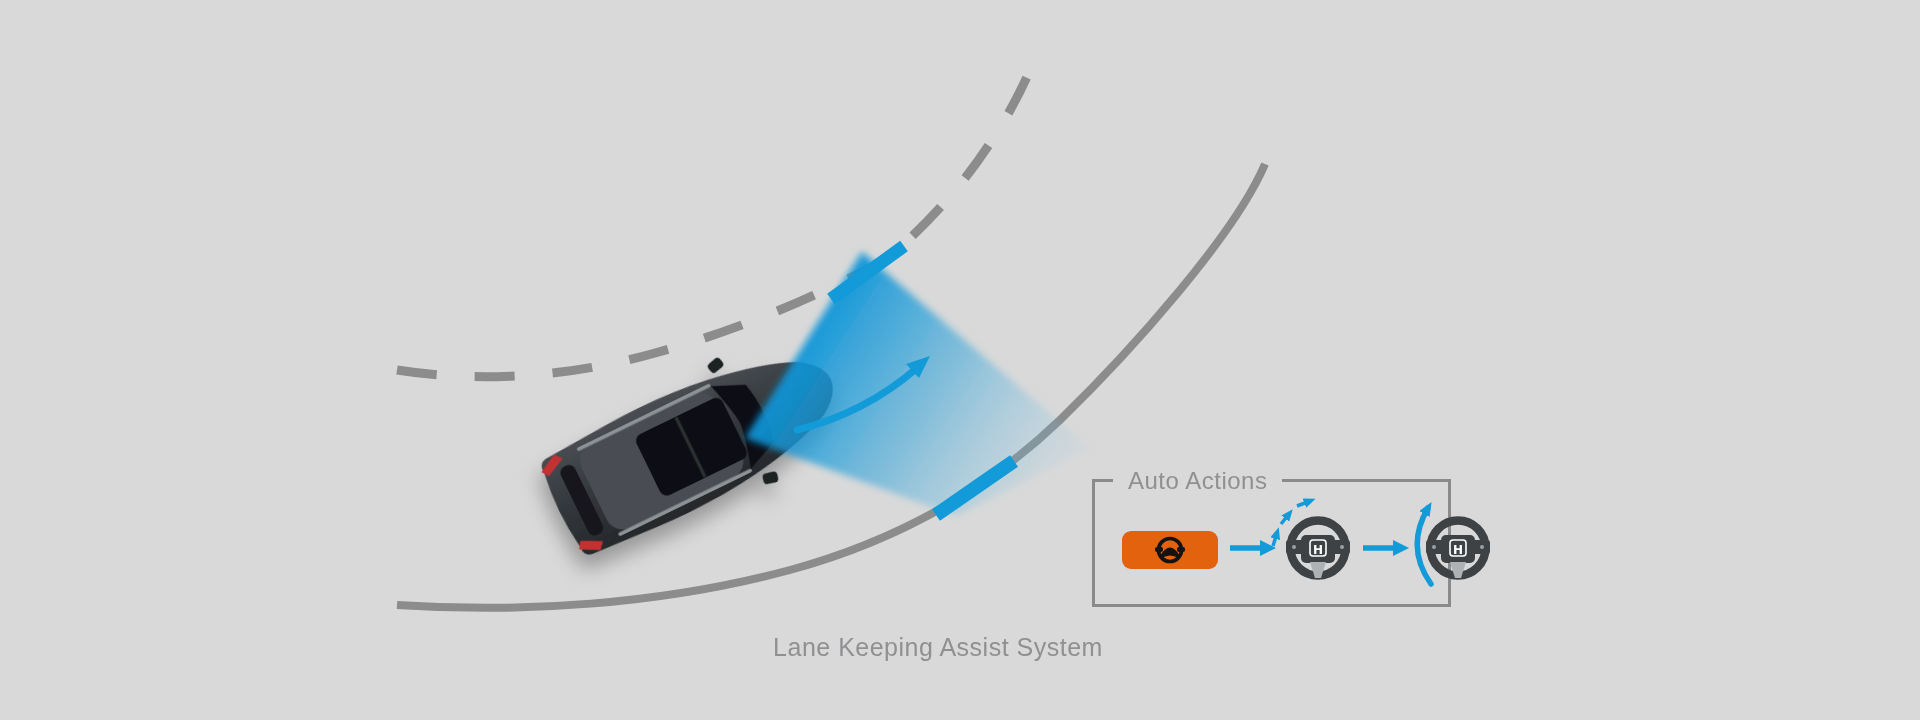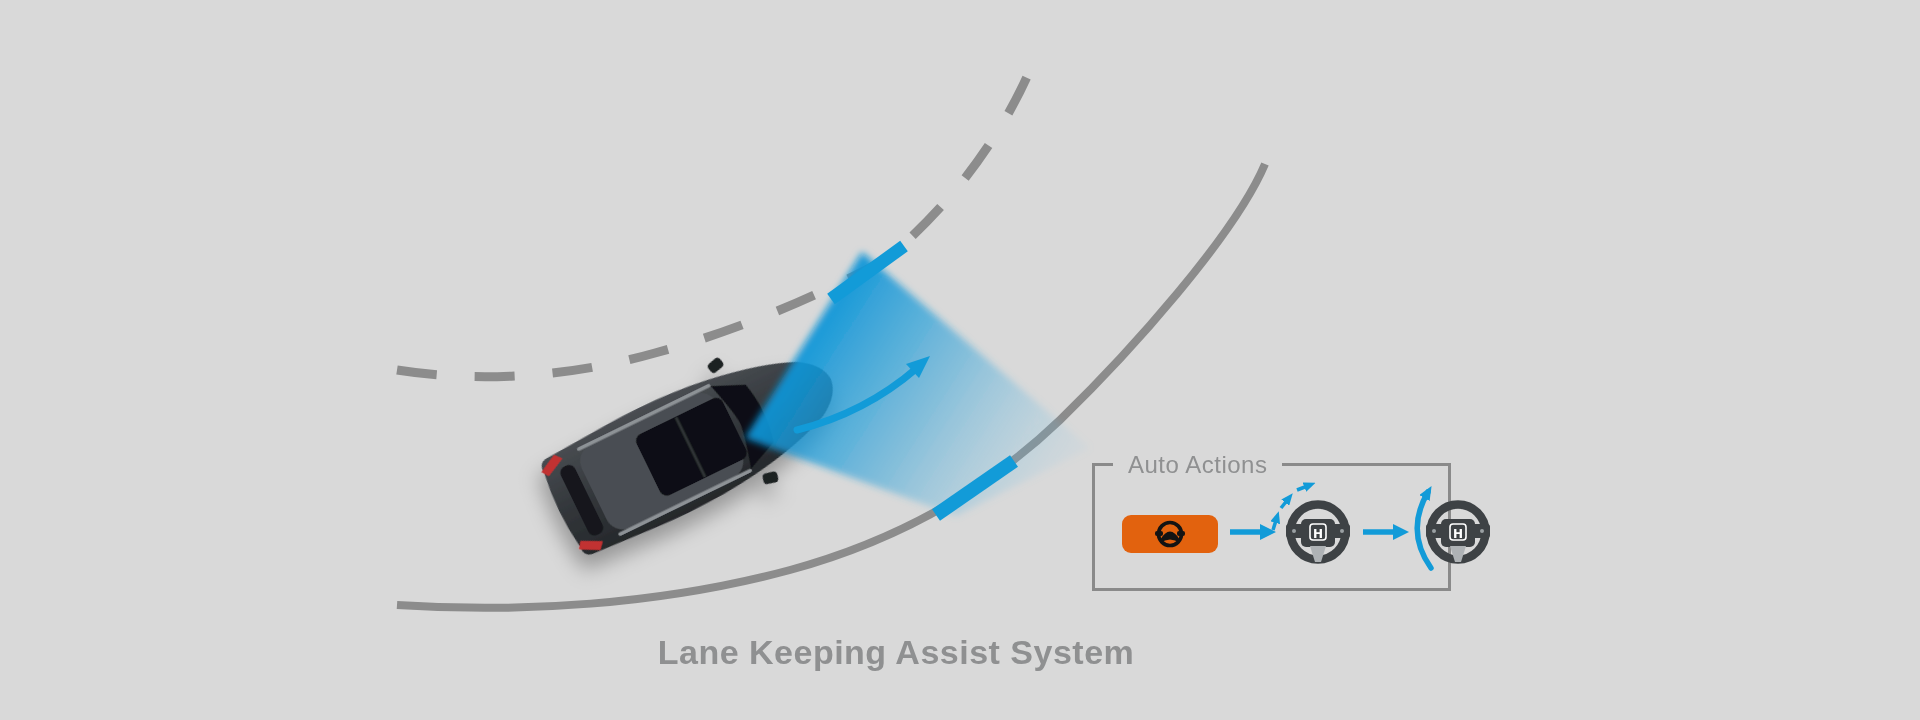--- a/index.html
+++ b/index.html
@@ -14,37 +14,37 @@
   }
   .scene{position:absolute;left:0;top:0;}
   
   .st-lane{stroke:var(--lane);fill:none;}
   .st-blue{stroke:var(--blue);fill:none;}
   .f-blue{fill:var(--blue);}
   .f-wheel{fill:var(--wheel);}
   .st-wheel{stroke:var(--wheel);fill:none;}
 
   .auto-box{
-    position:absolute;left:1092px;top:463px;width:359px;height:128px;
+    position:absolute;left:1092px;top:479px;width:359px;height:128px;
     border:3px solid var(--border);box-sizing:border-box;
   }
   .auto-box .legend{
     position:absolute;top:-17px;left:18px;padding:0 15px;
     font-size:24px;line-height:32px;letter-spacing:.5px;
     color:var(--text);background:var(--bg);white-space:nowrap;
   }
   .auto-box .item{position:absolute;}
   .badge{
     position:absolute;left:27px;top:49px;width:96px;height:38px;
     background:var(--orange);border-radius:9px;
     display:flex;align-items:center;justify-content:center;
   }
   .caption{
-    position:absolute;left:896px;top:633px;transform:translateX(-50%);
-    font-size:34px;letter-spacing:.5px;color:var(--text);white-space:nowrap;font-weight:bold;
+    position:absolute;left:938px;top:633px;transform:translateX(-50%);
+    font-size:25px;letter-spacing:.5px;color:var(--text);white-space:nowrap;
   }
 </style>
 </head>
 <body>
 
 <div class="stage">
 
   <svg class="scene" width="1920" height="720" viewBox="0 0 1920 720">
     <defs>
       <linearGradient id="coneGrad" gradientUnits="userSpaceOnUse" x1="800" y1="349" x2="1091" y2="535">

